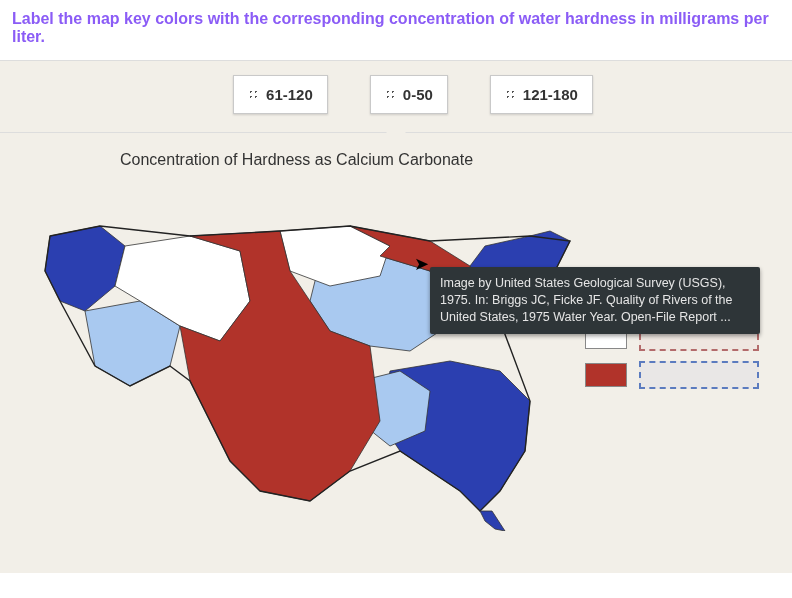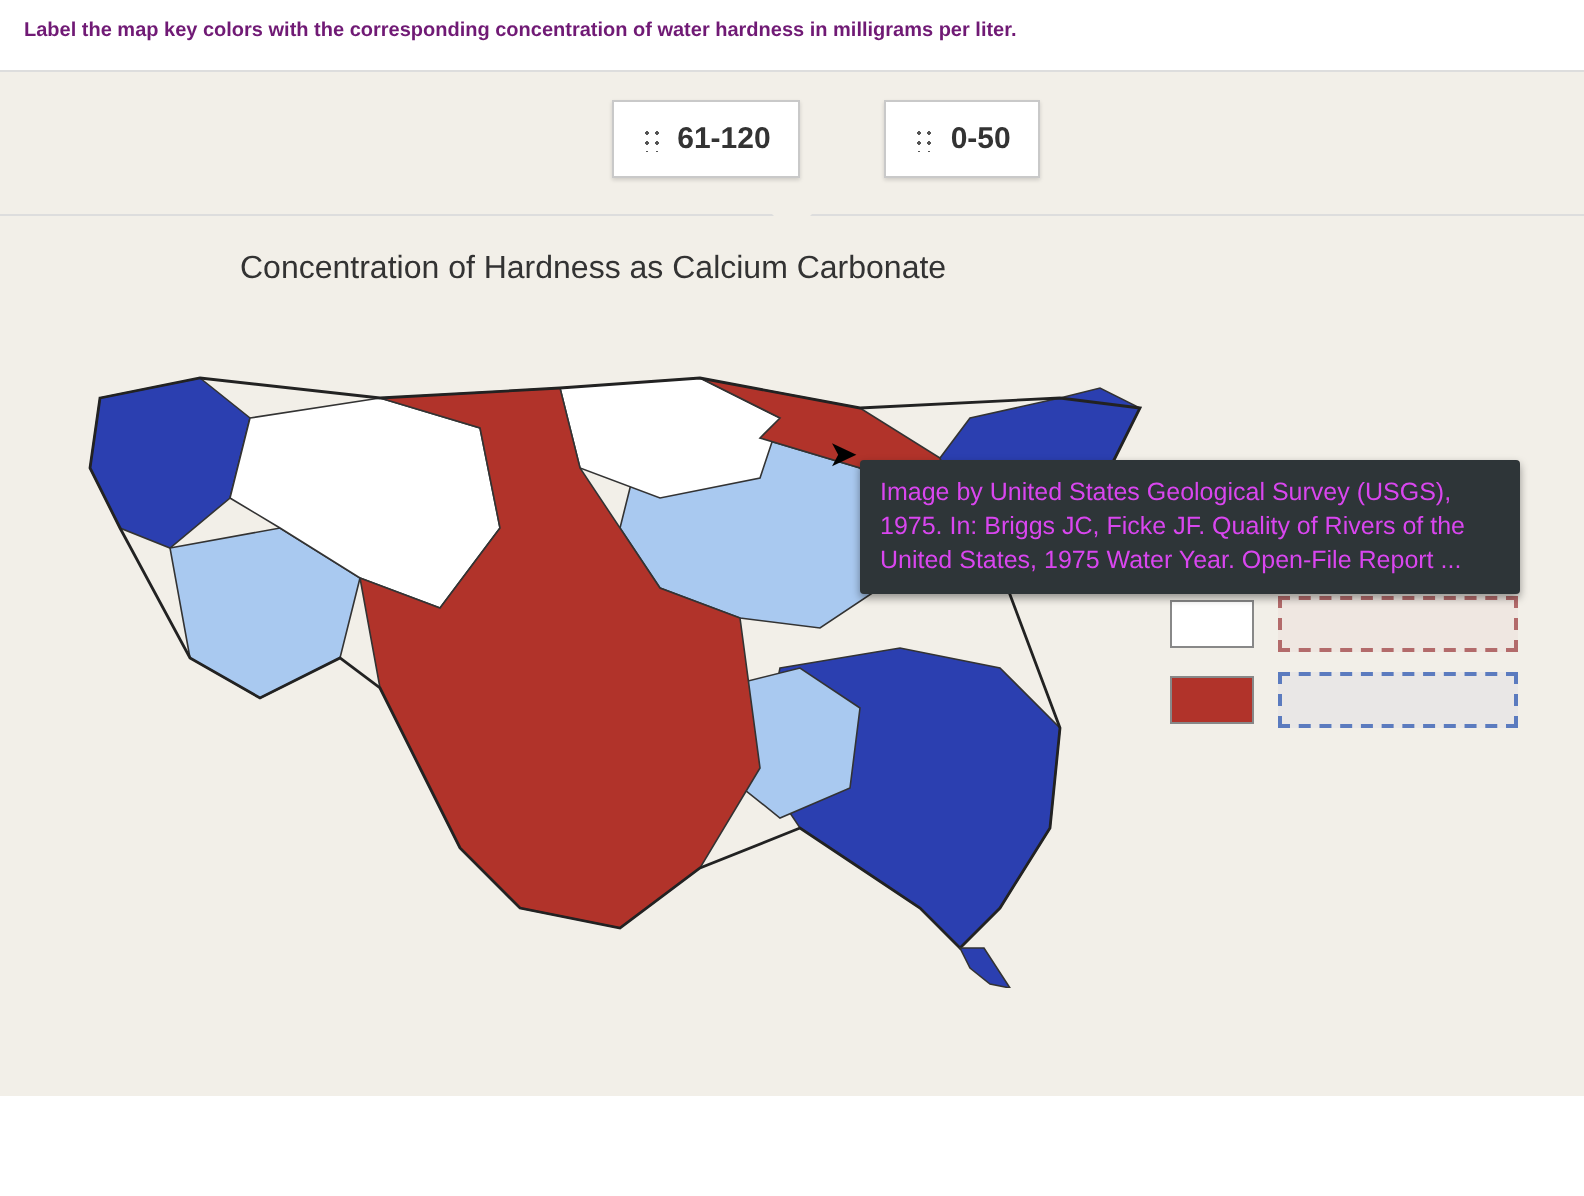--- a/index.html
+++ b/index.html
@@ -10,23 +10,23 @@
     height: 598px;
     overflow: hidden;
   }
   .page {
     background: #fff;
     width: 100%;
     height: 100%;
   }
   .question {
     padding: 10px 12px 14px 12px;
-    font-size: 10px;
+    font-size: 16px;
     font-weight: bold;
-    color: #701a75;
+    color: #8b5cf6;
     background: #fff;
   }
   .tiles-bar {
     background: #f2efe8;
     border-top: 1px solid #ddd;
     border-bottom: 1px solid #ddd;
     padding: 14px 0 18px 0;
     display: flex;
     justify-content: center;
     gap: 8px;
@@ -67,35 +67,35 @@
   .map-area {
     background: #f2efe8;
     padding: 18px 20px 10px 30px;
     position: relative;
     height: 440px;
   }
   .map-title {
     font-size: 16px;
     color: #333;
     padding-left: 90px;
-    margin-bottom: 10px;
+    margin-bottom: 22px;
   }
   .map-wrap {
     position: relative;
     width: 560px;
     height: 340px;
   }
   svg.usmap { width: 560px; height: 340px; }
   .tooltip {
     position: absolute;
     top: 76px;
     left: 400px;
     width: 330px;
     background: #2e3538;
-    color: #d946ef;
+    color: #e5e5e5;
     font-size: 12.5px;
     line-height: 1.35;
     padding: 8px 10px;
     border-radius: 2px;
     box-shadow: 0 2px 4px rgba(0,0,0,.4);
     z-index: 20;
   }
   .cursor-arrow {
     position: absolute;
     top: 62px;
@@ -136,20 +136,24 @@
 
   <div class="tiles-bar">
     <div class="tile">
       <span class="grip"></span>
       <span>61-120</span>
     </div>
     <div class="tile">
       <span class="grip"></span>
       <span>0-50</span>
     </div>
+    <div class="tile">
+      <span class="grip"></span>
+      <span>121-180</span>
+    </div>
   </div>
 
   <div class="map-area">
     <div class="map-title">Concentration of Hardness as Calcium Carbonate</div>
 
     <div class="map-wrap">
       <svg class="usmap" viewBox="0 0 560 340">
 
         <path fill="#2b3fb0" stroke="#333" stroke-width="0.8" d="M455 55 L500 45 L520 40 L540 50 L530 70 L520 90 L505 105 L490 120 L470 130 L455 115 L445 95 L440 75 Z"></path>
         <path fill="#2b3fb0" stroke="#333" stroke-width="0.8" d="M360 180 L420 170 L470 180 L500 210 L495 260 L470 300 L450 320 L430 300 L400 280 L370 260 L350 230 Z"></path>

